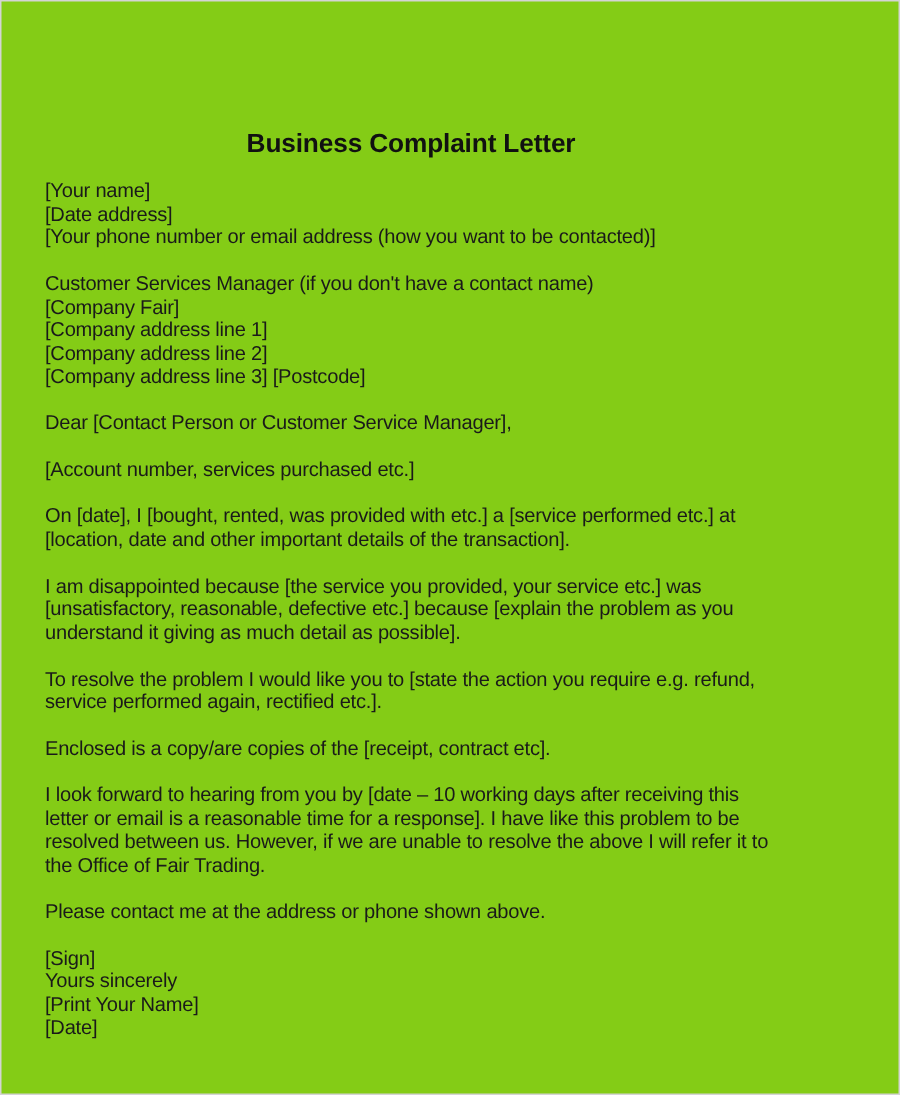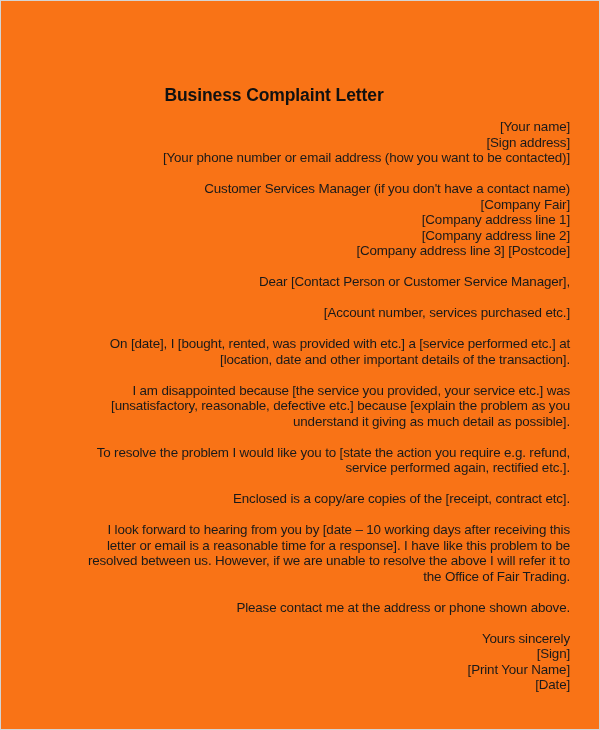--- a/index.html
+++ b/index.html
@@ -2,56 +2,55 @@
 <html><head>
   <meta charset="utf-8">
   <style>
     html, body { margin: 0; padding: 0; background: #ffffff; }
     body { width: 600px; height: 730px; overflow: hidden; }
     .page {
       position: relative;
       width: 600px; height: 730px;
       box-sizing: border-box;
       border: 1px solid #d4d4d4;
-      background: #f97316;
+      background: #84cc16;
       font-family: "Liberation Sans", sans-serif;
       color: #1a1a1a;
     }
     .title {
       position: absolute;
       top: 84px; left: 0;
       width: 546px;
       text-align: center;
       font-weight: bold;
       font-size: 17.5px;
       color: #111111;
       letter-spacing: -0.1px;
     }
     .body-text {
       position: absolute;
       left: 29px; top: 118px;
       width: 540px;
       font-size: 13.4px;
       line-height: 15.5px;
       letter-spacing: -0.15px;
-      text-align: right;
     }
     .block { margin: 0 0 15.5px 0; }
     .line { display: block; white-space: nowrap; }
   </style>
 </head>
 <body>
 
 <div class="page">
   <div class="title">Business Complaint Letter</div>
 
   <div class="body-text">
     <div class="block">
       <span class="line">[Your name]</span>
-      <span class="line">[Sign address]</span>
+      <span class="line">[Date address]</span>
       <span class="line">[Your phone number or email address (how you want to be contacted)]</span>
     </div>
 
     <div class="block">
       <span class="line">Customer Services Manager (if you don't have a contact name)</span>
       <span class="line">[Company Fair]</span>
       <span class="line">[Company address line 1]</span>
       <span class="line">[Company address line 2]</span>
       <span class="line">[Company address line 3] [Postcode]</span>
     </div>
@@ -89,19 +88,19 @@
       <span class="line">letter or email is a reasonable time for a response]. I have like this problem to be</span>
       <span class="line">resolved between us. However, if we are unable to resolve the above I will refer it to</span>
       <span class="line">the Office of Fair Trading.</span>
     </div>
 
     <div class="block">
       <span class="line">Please contact me at the address or phone shown above.</span>
     </div>
 
     <div class="block">
+      <span class="line">[Sign]</span>
       <span class="line">Yours sincerely</span>
-      <span class="line">[Sign]</span>
       <span class="line">[Print Your Name]</span>
       <span class="line">[Date]</span>
     </div>
   </div>
 </div>
 
 </body></html>

